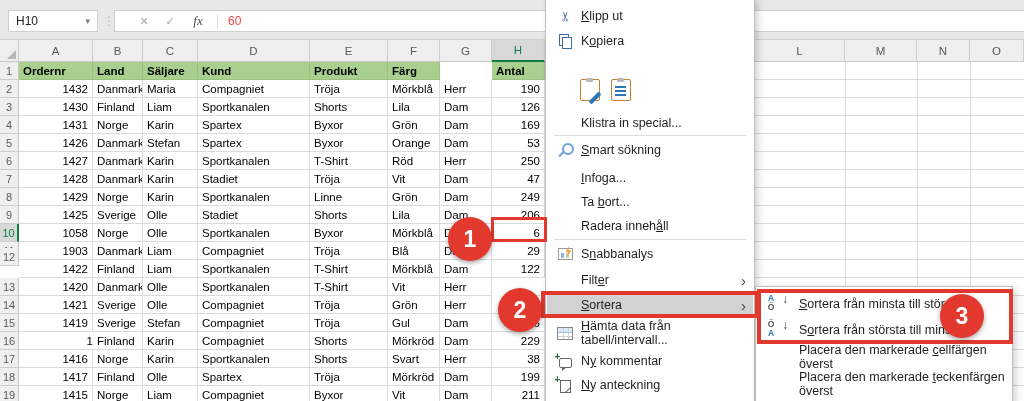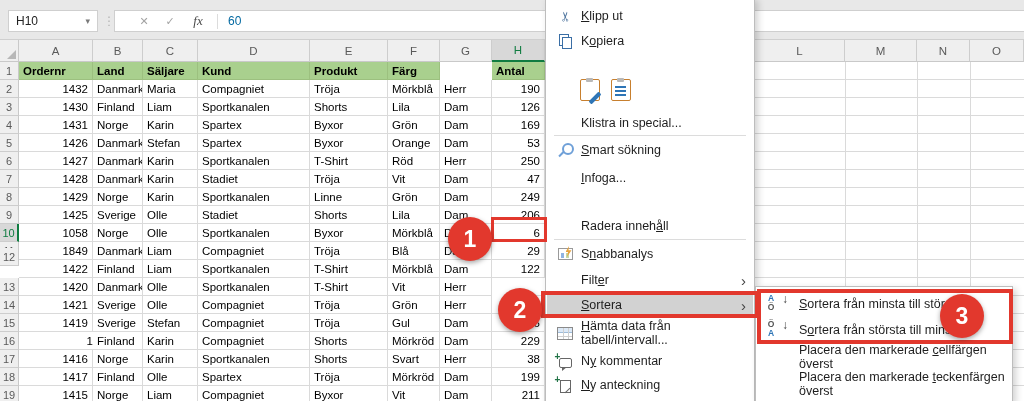--- a/index.html
+++ b/index.html
@@ -12,21 +12,21 @@
   .namebox{position:absolute;left:8px;top:10px;width:90px;height:22px;background:#fff;border:1px solid #cfcfcf;
            font-size:12px;color:#222;display:flex;align-items:center;justify-content:space-between;padding:0 7px}
   .namebox .caret{color:#7a7a7a;font-size:9px}
   .dots{position:absolute;left:103px;top:10px;height:22px;display:flex;align-items:center;color:#b3b3b3;font-size:12px}
   .formulabox{position:absolute;left:114px;top:10px;right:0;height:22px;background:#fff;border:1px solid #cfcfcf;border-right:none;
               display:flex;align-items:center;font-size:12px}
   .fbtn{color:#a3a3a3;width:26px;text-align:center;font-size:11px}
   .fbtn.first{margin-left:16px}
   .fx{font-family:"Liberation Serif",serif;font-style:italic;color:#4a4a4a;width:30px;text-align:center;font-size:13px}
   .fdiv{width:1px;height:15px;background:#dcdcdc;margin:0 10px 0 4px}
-  .fvalue{color:#0369a1}
+  .fvalue{color:#ef4444}
 
   
   .corner{position:absolute;left:0;top:40px;width:19px;height:22px;background:#efefef;
           border-right:1px solid #c9c9c9;border-bottom:1px solid #c9c9c9;z-index:2}
   .corner::after{content:"";position:absolute;right:2px;bottom:2px;border-left:9px solid transparent;border-bottom:9px solid #b7b7b7}
   .colhead{position:absolute;top:40px;height:22px;background:#efefef;border-right:1px solid #cdcdcd;border-bottom:1px solid #c9c9c9;
            font-size:11.5px;color:#5a5a5a;display:flex;align-items:center;justify-content:center;z-index:1}
   .colhead.sel{background:#d8d8d8;color:#107c41;border-bottom:2px solid #107c41}
   .rowhead{position:absolute;left:0;width:19px;height:18px;background:#efefef;border-right:1px solid #c9c9c9;border-bottom:1px solid #cdcdcd;
            font-size:11px;color:#5a5a5a;display:flex;align-items:center;justify-content:center;z-index:1}
@@ -237,21 +237,21 @@
       <div class="cell" style="left: 440px; width: 52px; top: 206px;">Dam</div>
       <div class="cell num" style="left: 492px; width: 53px; top: 206px;">206</div>
       <div class="cell num" style="left: 19px; width: 74px; top: 224px;">1058</div>
       <div class="cell" style="left: 93px; width: 50px; top: 224px;">Norge</div>
       <div class="cell" style="left: 143px; width: 55px; top: 224px;">Olle</div>
       <div class="cell" style="left: 198px; width: 112px; top: 224px;">Sportkanalen</div>
       <div class="cell" style="left: 310px; width: 78px; top: 224px;">Byxor</div>
       <div class="cell" style="left: 388px; width: 52px; top: 224px;">Mörkblå</div>
       <div class="cell" style="left: 440px; width: 52px; top: 224px;">Dam</div>
       <div class="cell num" style="left: 492px; width: 53px; top: 224px;">6</div>
-      <div class="cell num" style="left: 19px; width: 74px; top: 242px;">1849</div>
+      <div class="cell num" style="left: 19px; width: 74px; top: 242px;">1903</div>
       <div class="cell" style="left: 93px; width: 50px; top: 242px;">Danmark</div>
       <div class="cell" style="left: 143px; width: 55px; top: 242px;">Liam</div>
       <div class="cell" style="left: 198px; width: 112px; top: 242px;">Compagniet</div>
       <div class="cell" style="left: 310px; width: 78px; top: 242px;">Tröja</div>
       <div class="cell" style="left: 388px; width: 52px; top: 242px;">Blå</div>
       <div class="cell" style="left: 440px; width: 52px; top: 242px;">Dam</div>
       <div class="cell num" style="left: 492px; width: 53px; top: 242px;">29</div>
       <div class="cell num" style="left: 19px; width: 74px; top: 260px;">1422</div>
       <div class="cell" style="left: 93px; width: 50px; top: 260px;">Finland</div>
       <div class="cell" style="left: 143px; width: 55px; top: 260px;">Liam</div>
@@ -347,20 +347,23 @@
       <div class="msep" style="top: 137px;"></div>
       <div class="mi" style="top: 140px;">
         <span class="micon">
           <span class="i i-search"></span>
         </span>
         <span><u>S</u>mart sökning</span>
       </div>
       <div class="mi" style="top: 168px;">
         <span><u>I</u>nfoga...</span>
       </div>
+      <div class="mi" style="top: 192px;">
+        <span>Ta <u>b</u>ort...</span>
+      </div>
       <div class="mi" style="top: 216px;">
         <span>Radera inneh<u>å</u>ll</span>
       </div>
       <div class="msep" style="top: 241px;"></div>
       <div class="mi" style="top: 244px;">
         <span class="micon">
           <span class="i i-quick"></span>
         </span>
         <span>S<u>n</u>abbanalys</span>
       </div>

